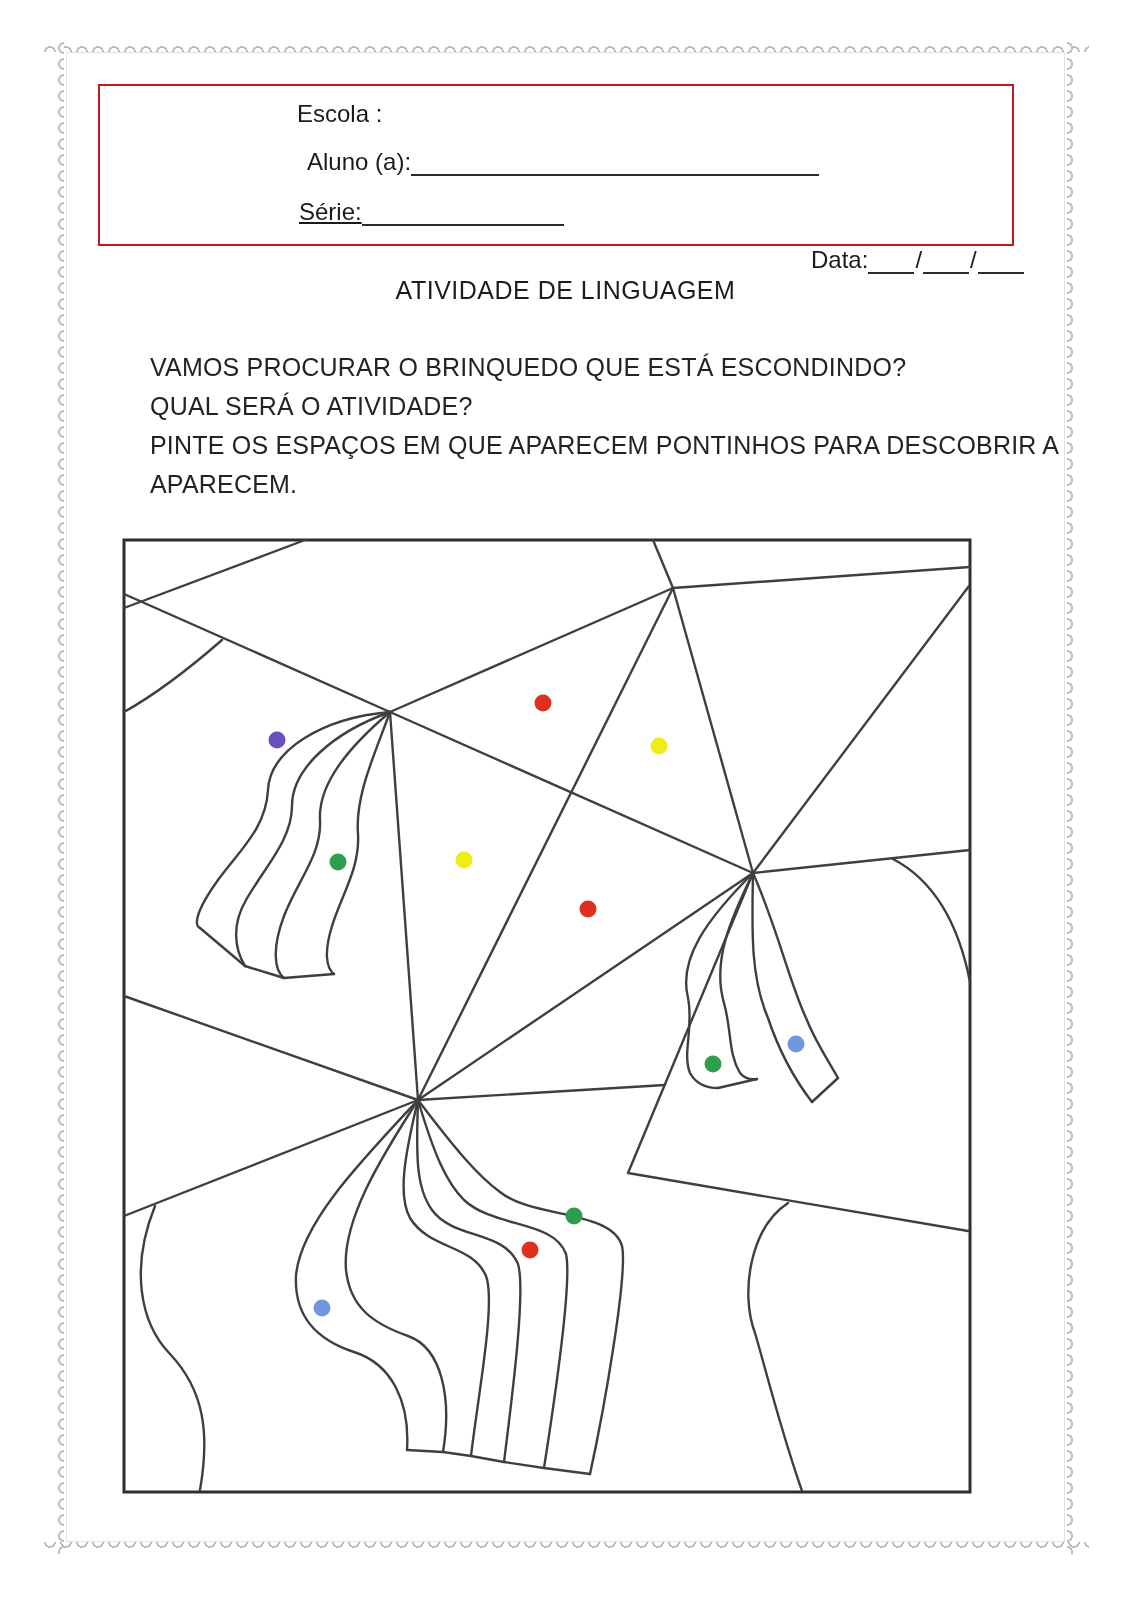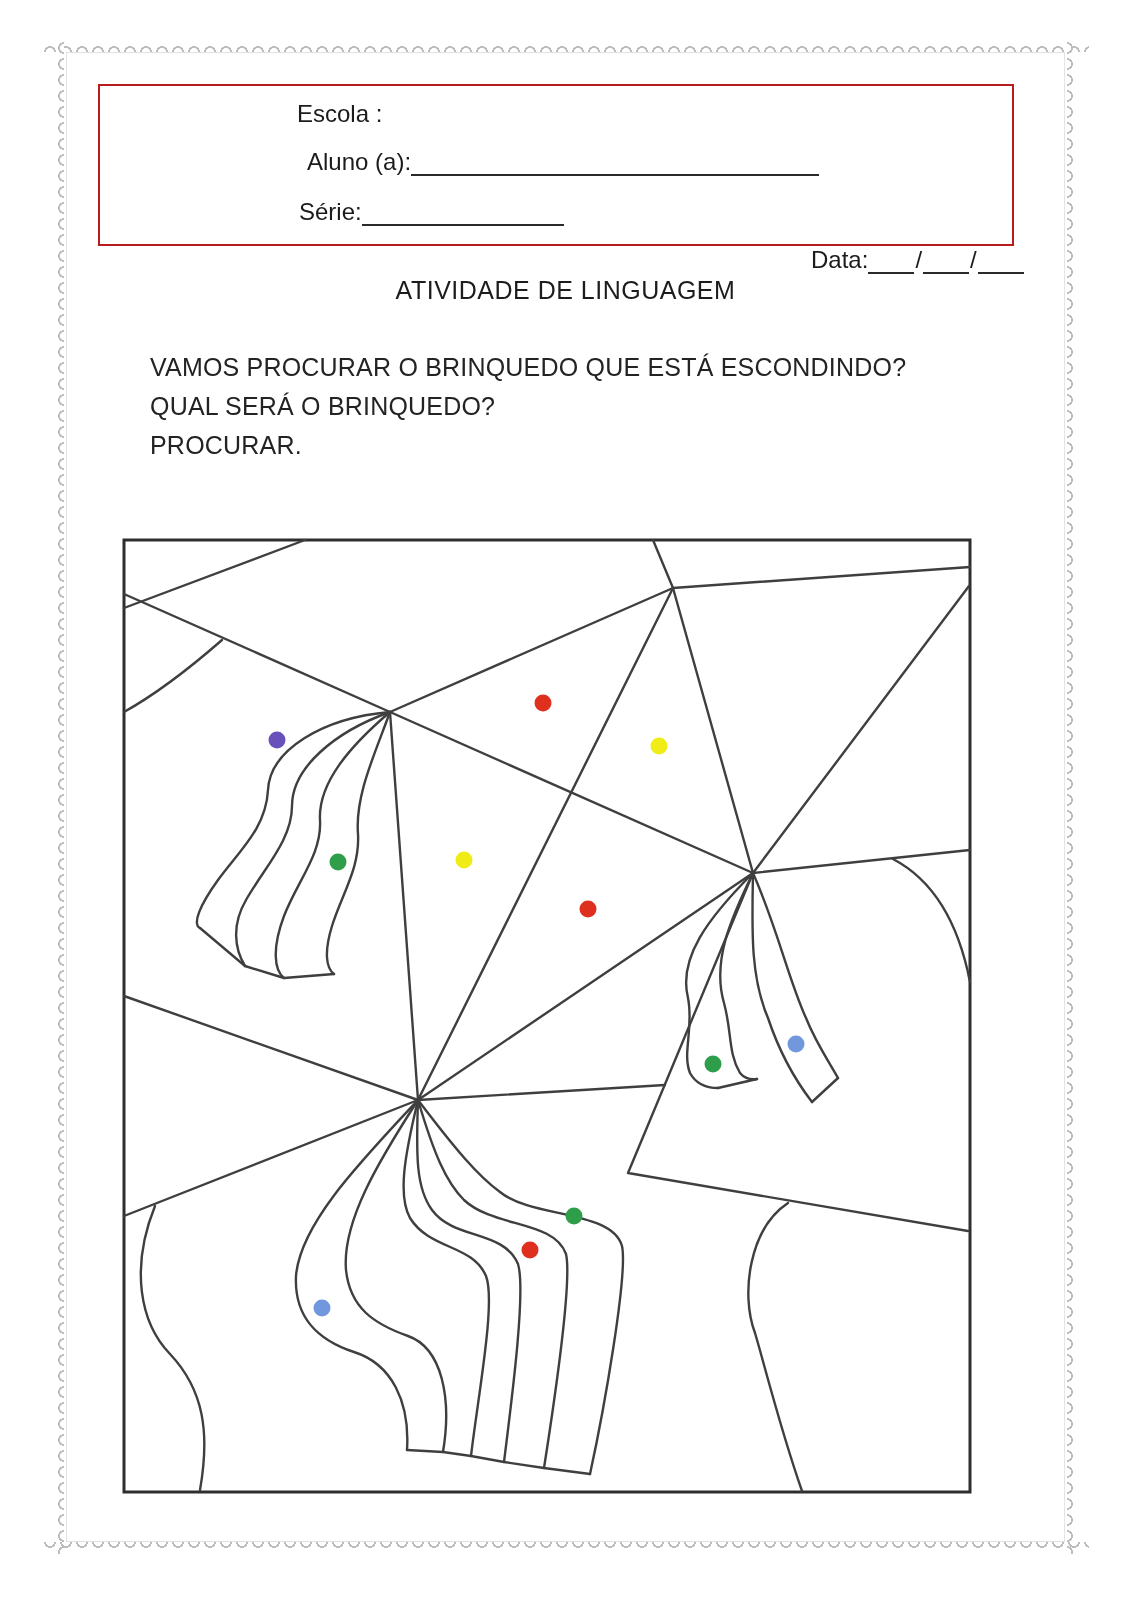--- a/index.html
+++ b/index.html
@@ -23,21 +23,21 @@
     background-size:12px 16px;background-repeat:repeat-y;}
   .inner-frame{position:absolute;left:66px;top:52px;right:66px;bottom:58px;border:1px solid #e2e2e2;}
 
   .header-box{
     position:absolute;left:98px;top:84px;width:912px;height:158px;
     border:2px solid #b91c1c;background:#fff;font-size:24px;color:#1b1b1b;
   }
   .hrow{position:absolute;white-space:nowrap;}
   .row-escola{left:197px;top:14px;}
   .row-aluno{left:207px;top:62px;}
-  .row-serie{left:199px;top:112px;}
+  .row-serie{left:199px;top:112px;text-decoration:underline;}
   .data-part{position:absolute;left:512px;top:0px;margin-top:48px;}
   .blank{display:inline-block;border-bottom:2px solid #2a2a2a;height:22px;vertical-align:bottom;}
   .blank.aluno{width:408px;}
   .blank.serie{width:202px;}
   .blank.date{width:46px;}
   .slash{display:inline-block;margin:0 1px;}
 
   .page-title{
     position:absolute;left:0;top:276px;width:1131px;text-align:center;
     font-size:25px;letter-spacing:0.5px;color:#1c1c1c;
@@ -72,22 +72,23 @@
     <span class="data-part">
       <span>Data:</span><span class="blank date"></span><span class="slash">/</span><span class="blank date"></span><span class="slash">/</span><span class="blank date"></span>
     </span>
   </div>
 </div>
 
 <div class="page-title">ATIVIDADE DE LINGUAGEM</div>
 
 <div class="instructions">
   <div>VAMOS PROCURAR O BRINQUEDO QUE ESTÁ ESCONDINDO?</div>
-  <div>QUAL SERÁ O BRINQUEDO?</div>
-  <div>PROCURAR.</div>
+  <div>QUAL SERÁ O ATIVIDADE?</div>
+  <div>PINTE OS ESPAÇOS EM QUE APARECEM PONTINHOS PARA DESCOBRIR A</div>
+  <div>APARECEM.</div>
 </div>
 
 <div class="puzzle-wrap">
   <svg width="868" height="975" viewBox="0 0 868 975">
     <g id="frame-group" fill="none" stroke-width="3" stroke-linecap="round" stroke="#2e2e2e">
       <rect x="12" y="12" width="846" height="952"></rect>
     </g>
     <g id="line-group" fill="none" stroke-width="2.4" stroke-linecap="round" stroke-linejoin="round" stroke="#3f3f3f">
 
       <path d="M193,12 L12,80"></path>

